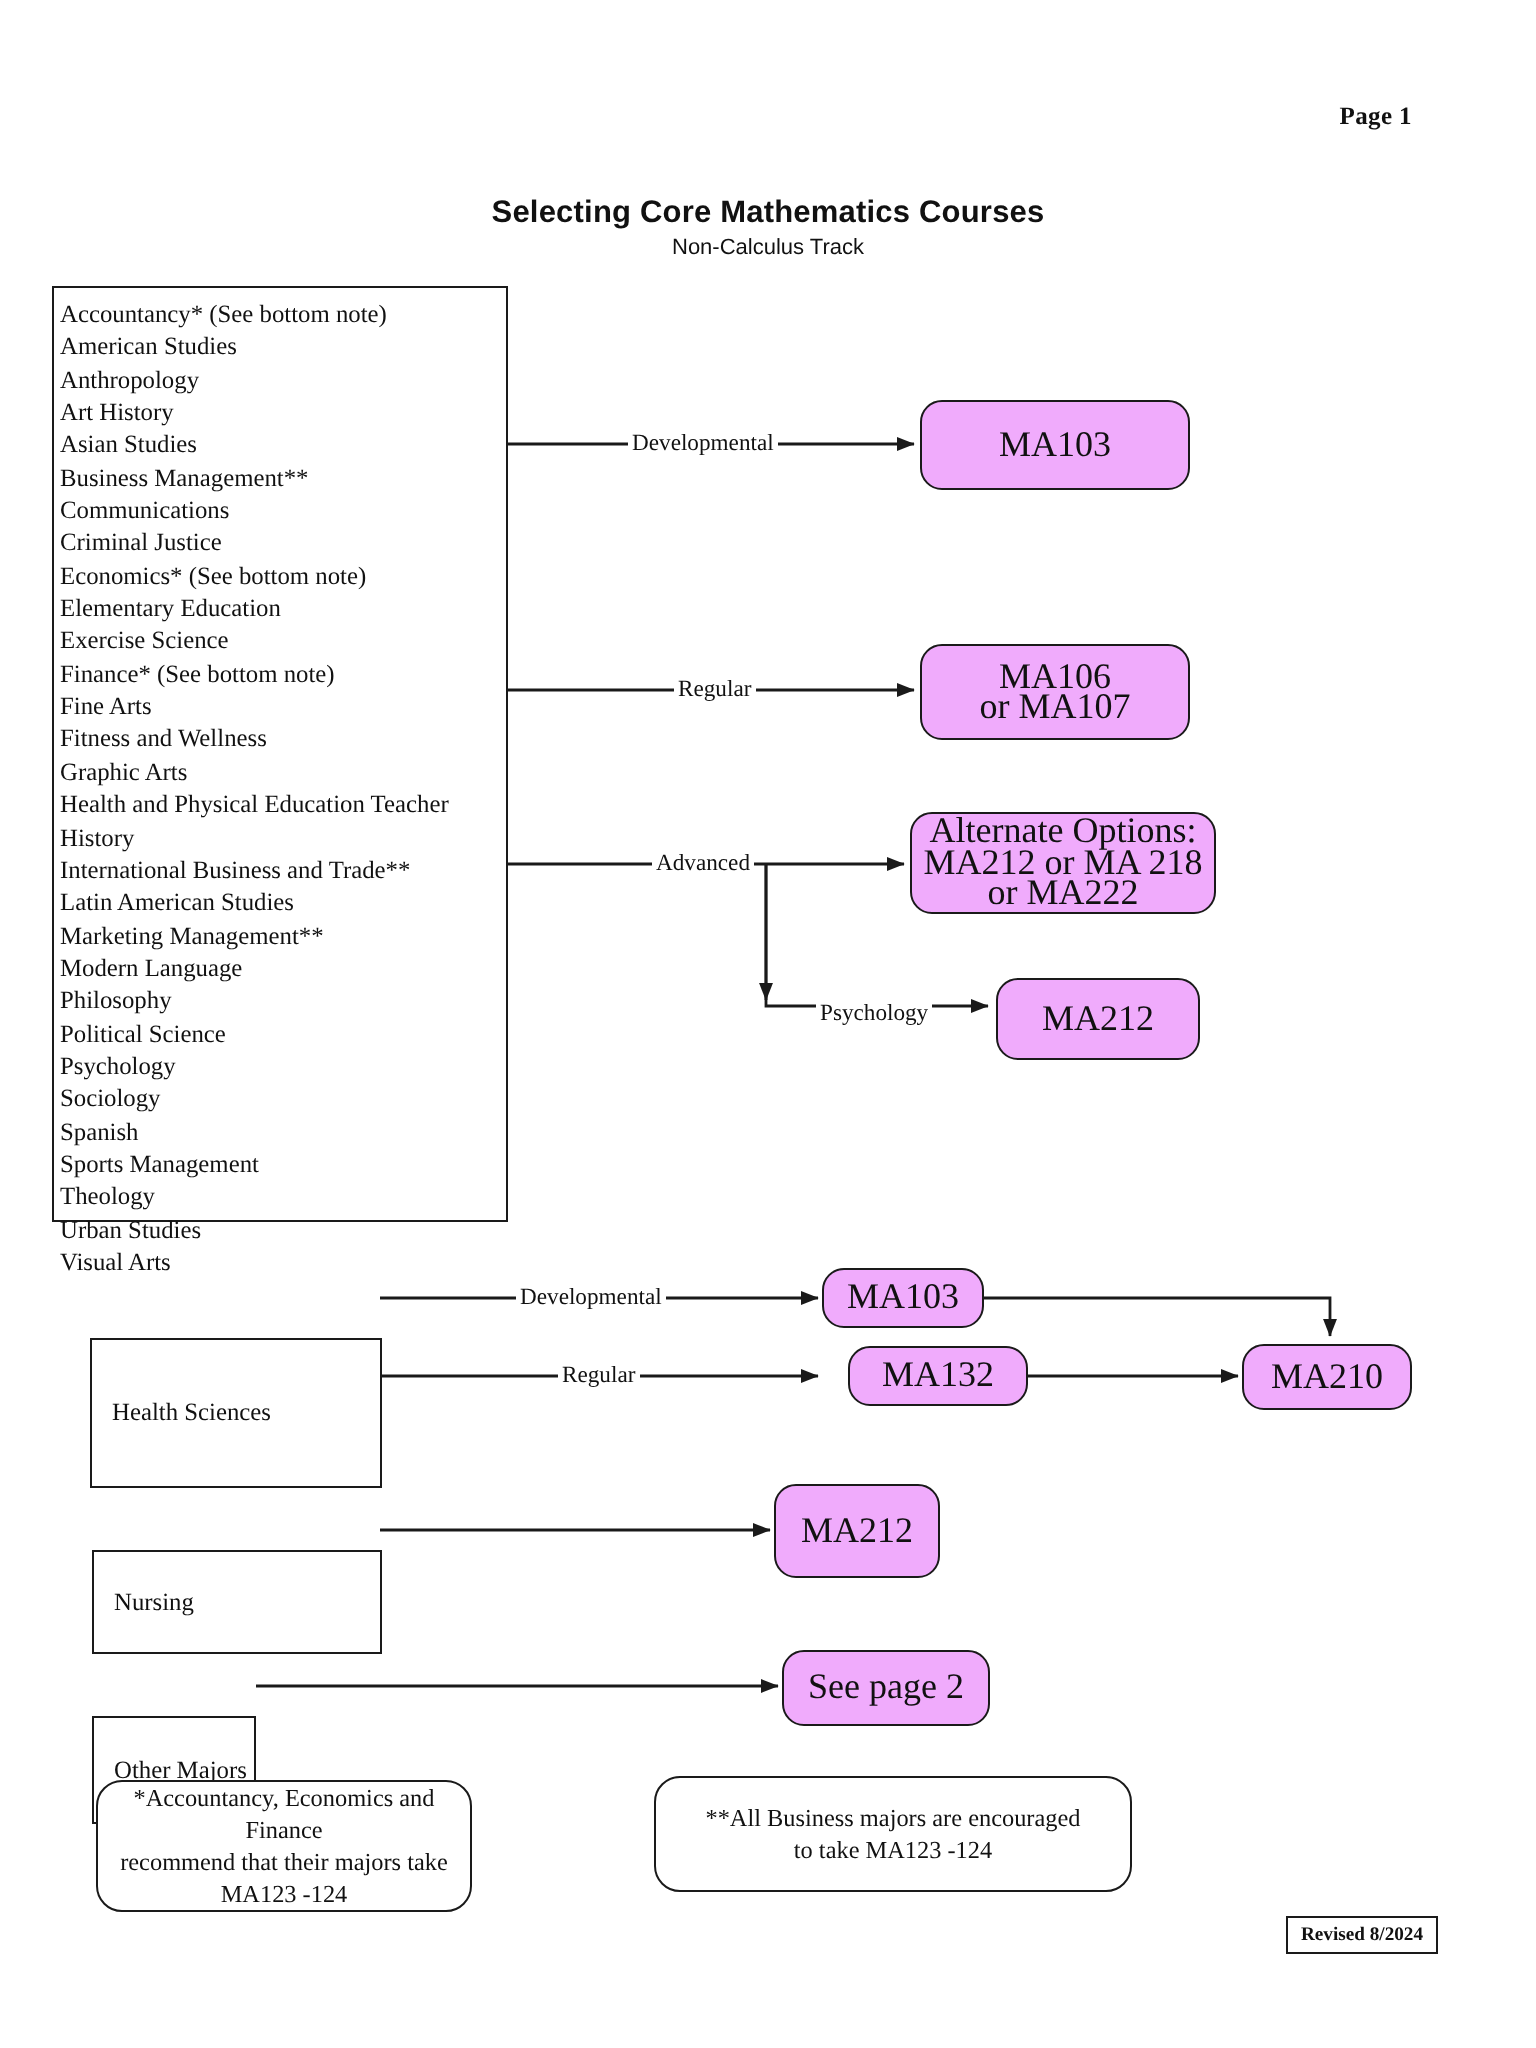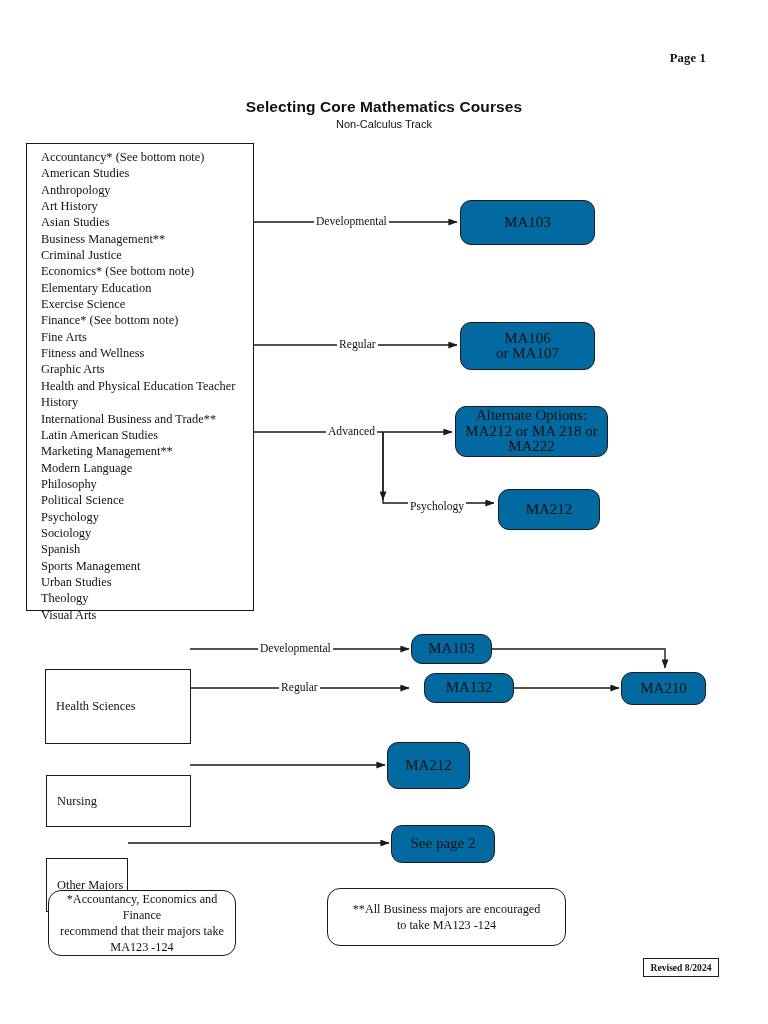--- a/index.html
+++ b/index.html
@@ -52,43 +52,43 @@
   }
 
   
   #majors-box {
     left: 26px;
     top: 143px;
     width: 228px;
     height: 468px;
     border: 1.4px solid #1a1a1a;
     background: #ffffff;
-    padding: 5px 0 0 14px;
+    padding: 5px 0 0 3px;
   }
   #majors-list {
     list-style: none;
     margin: 0;
     padding: 0;
   }
   #majors-list li {
     font-size: 12.4px;
     line-height: 16.35px;
     white-space: nowrap;
   }
 
   
   .rbox {
     border: 1.4px solid #1a1a1a;
     border-radius: 11px;
-    background: #0369a1;
+    background: #f0abfc;
     display: flex;
     align-items: center;
     justify-content: center;
     text-align: center;
-    font-size: 15px;
+    font-size: 18px;
     line-height: 15.5px;
   }
   .sqbox {
     border: 1.4px solid #1a1a1a;
     background: #ffffff;
     display: flex;
     align-items: center;
     font-size: 12.4px;
     padding-left: 10px;
     margin-top: 35px;
@@ -150,42 +150,43 @@
   <div class="abs" id="doc-subtitle">Non-Calculus Track</div>
 
   <div class="abs" id="majors-box">
     <ul id="majors-list">
       <li>Accountancy* (See bottom note)</li>
       <li>American Studies</li>
       <li>Anthropology</li>
       <li>Art History</li>
       <li>Asian Studies</li>
       <li>Business Management**</li>
+      <li>Communications</li>
       <li>Criminal Justice</li>
       <li>Economics* (See bottom note)</li>
       <li>Elementary Education</li>
       <li>Exercise Science</li>
       <li>Finance* (See bottom note)</li>
       <li>Fine Arts</li>
       <li>Fitness and Wellness</li>
       <li>Graphic Arts</li>
       <li>Health and Physical Education Teacher</li>
       <li>History</li>
       <li>International Business and Trade**</li>
       <li>Latin American Studies</li>
       <li>Marketing Management**</li>
       <li>Modern Language</li>
       <li>Philosophy</li>
       <li>Political Science</li>
       <li>Psychology</li>
       <li>Sociology</li>
       <li>Spanish</li>
       <li>Sports Management</li>
+      <li>Theology</li>
       <li>Urban Studies</li>
-      <li>Theology</li>
       <li>Visual Arts</li>
     </ul>
   </div>
 
   <svg id="wires" viewBox="0 0 768 1024" xmlns="http://www.w3.org/2000/svg">
     <defs>
       <marker id="ah" markerWidth="9" markerHeight="7" refX="8.6" refY="3.5" orient="auto" markerUnits="userSpaceOnUse">
         <polygon points="0,0 9,3.5 0,7" fill="#1a1a1a" stroke="none"></polygon>
       </marker>
     </defs>

